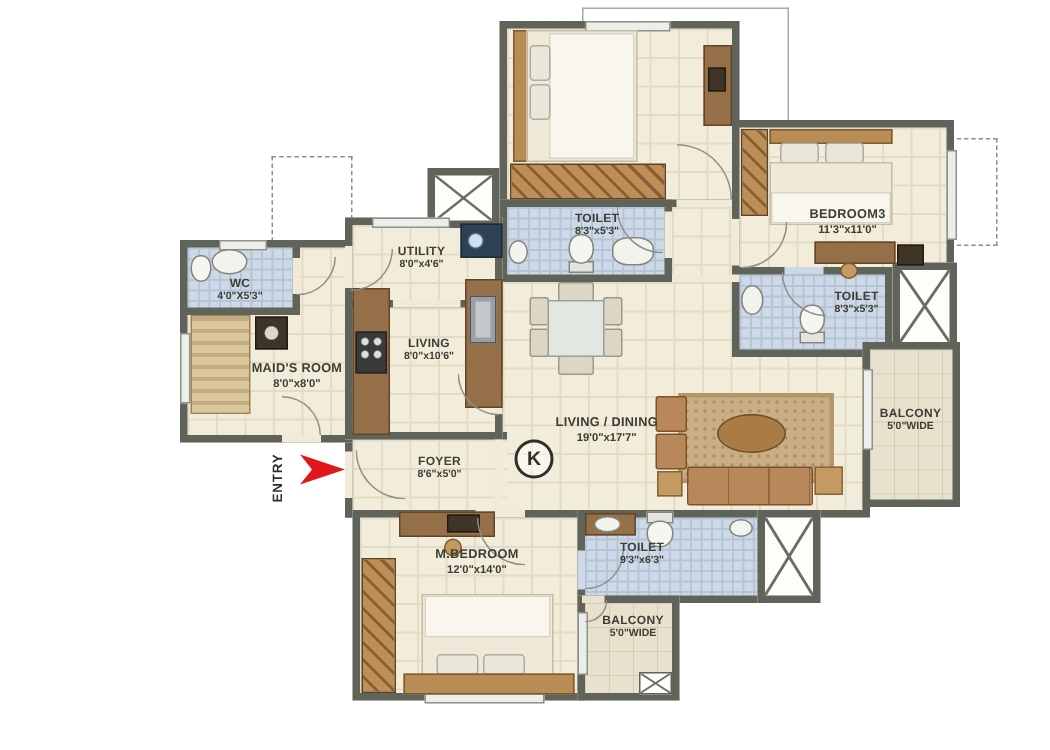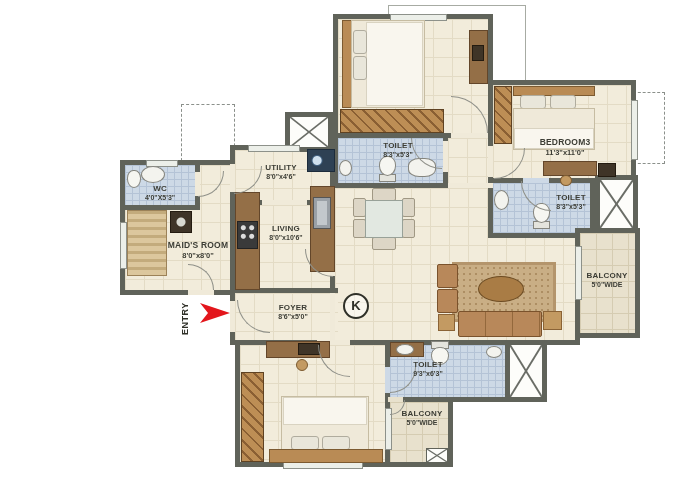--- a/index.html
+++ b/index.html
@@ -256,23 +256,31 @@
       <div class="dm">8'0"x8'0"</div>
   </div>
   <div class="lbl small" style="left:245px;top:163px;width:72px;">
     <div class="nm">UTILITY</div>
       <div class="dm">8'0"x4'6"</div>
   </div>
   <div class="lbl small" style="left:250px;top:224px;width:72px;">
     <div class="nm">LIVING</div>
       <div class="dm">8'0"x10'6"</div>
   </div>
+  <div class="lbl" style="left:352px;top:276px;width:105px;">
+    <div class="nm">LIVING / DINING</div>
+      <div class="dm">19'0"x17'7"</div>
+  </div>
   <div class="lbl small" style="left:262px;top:303px;width:62px;">
     <div class="nm">FOYER</div>
       <div class="dm">8'6"x5'0"</div>
+  </div>
+  <div class="lbl" style="left:258px;top:364px;width:120px;">
+    <div class="nm">M.BEDROOM</div>
+      <div class="dm">12'0"x14'0"</div>
   </div>
   <div class="lbl small" style="left:398px;top:360px;width:60px;">
     <div class="nm">TOILET</div>
       <div class="dm">9'3"x6'3"</div>
   </div>
   <div class="lbl small" style="left:393px;top:409px;width:58px;">
     <div class="nm">BALCONY</div>
       <div class="dm">5'0"WIDE</div>
   </div>
   <div class="lbl small" style="left:579px;top:271px;width:56px;">

